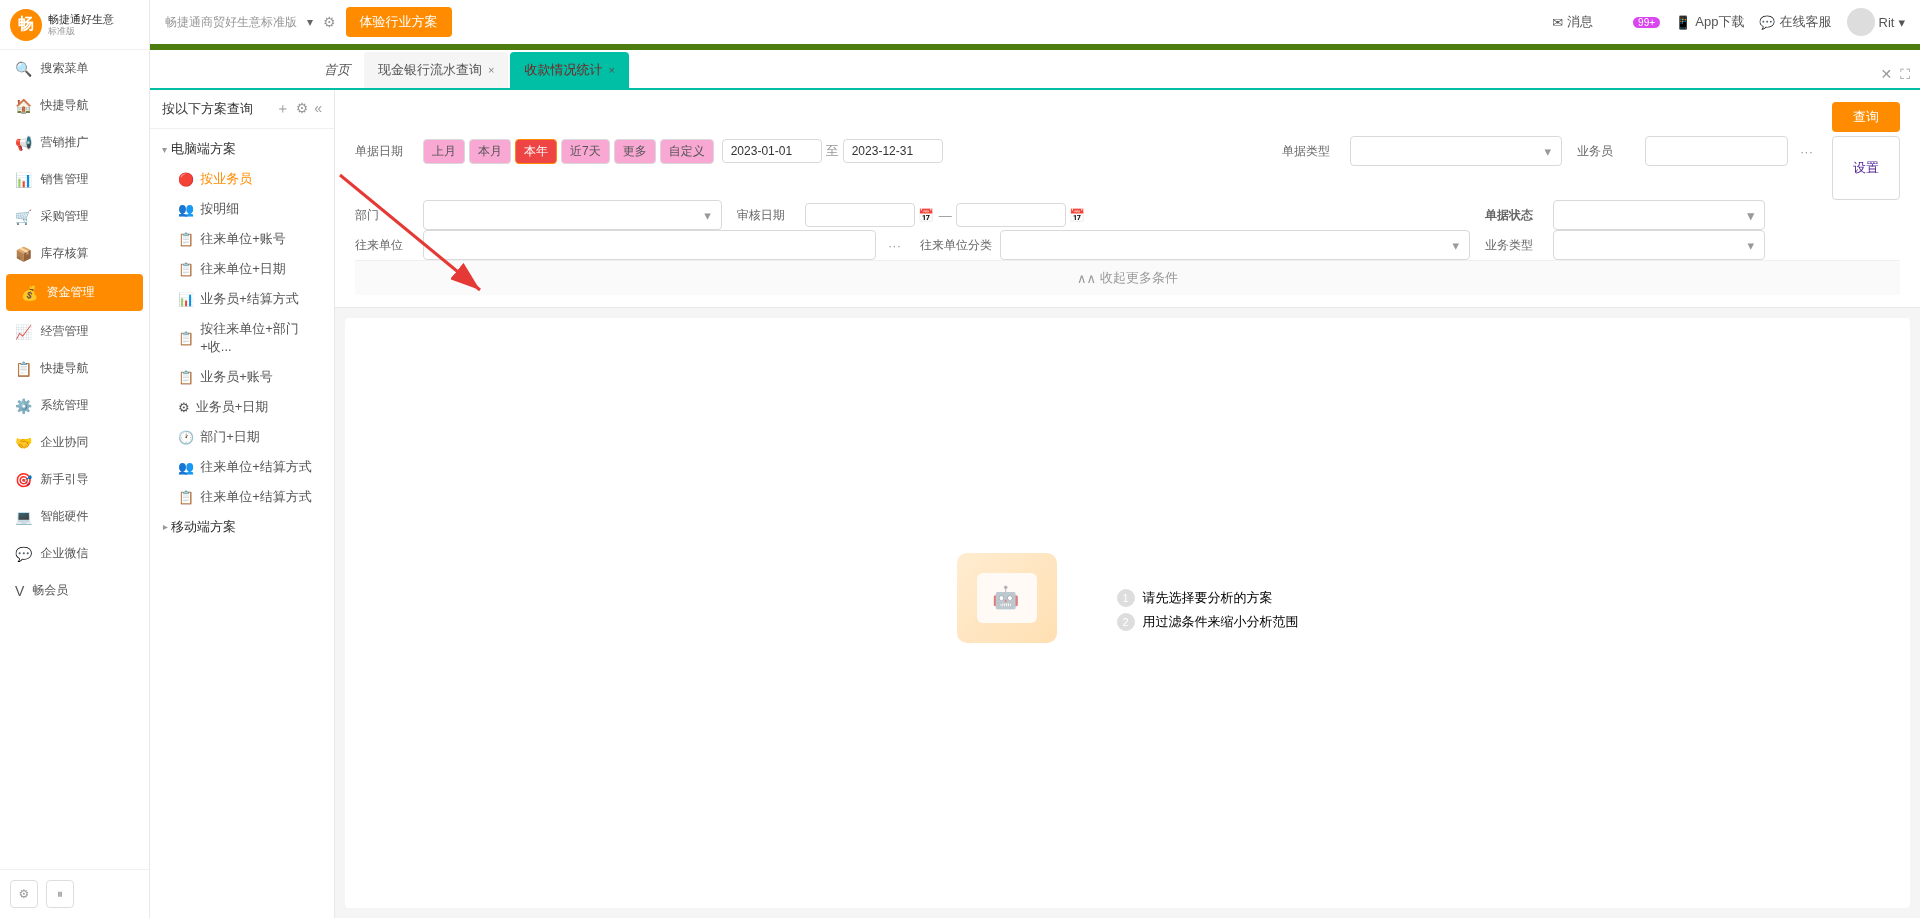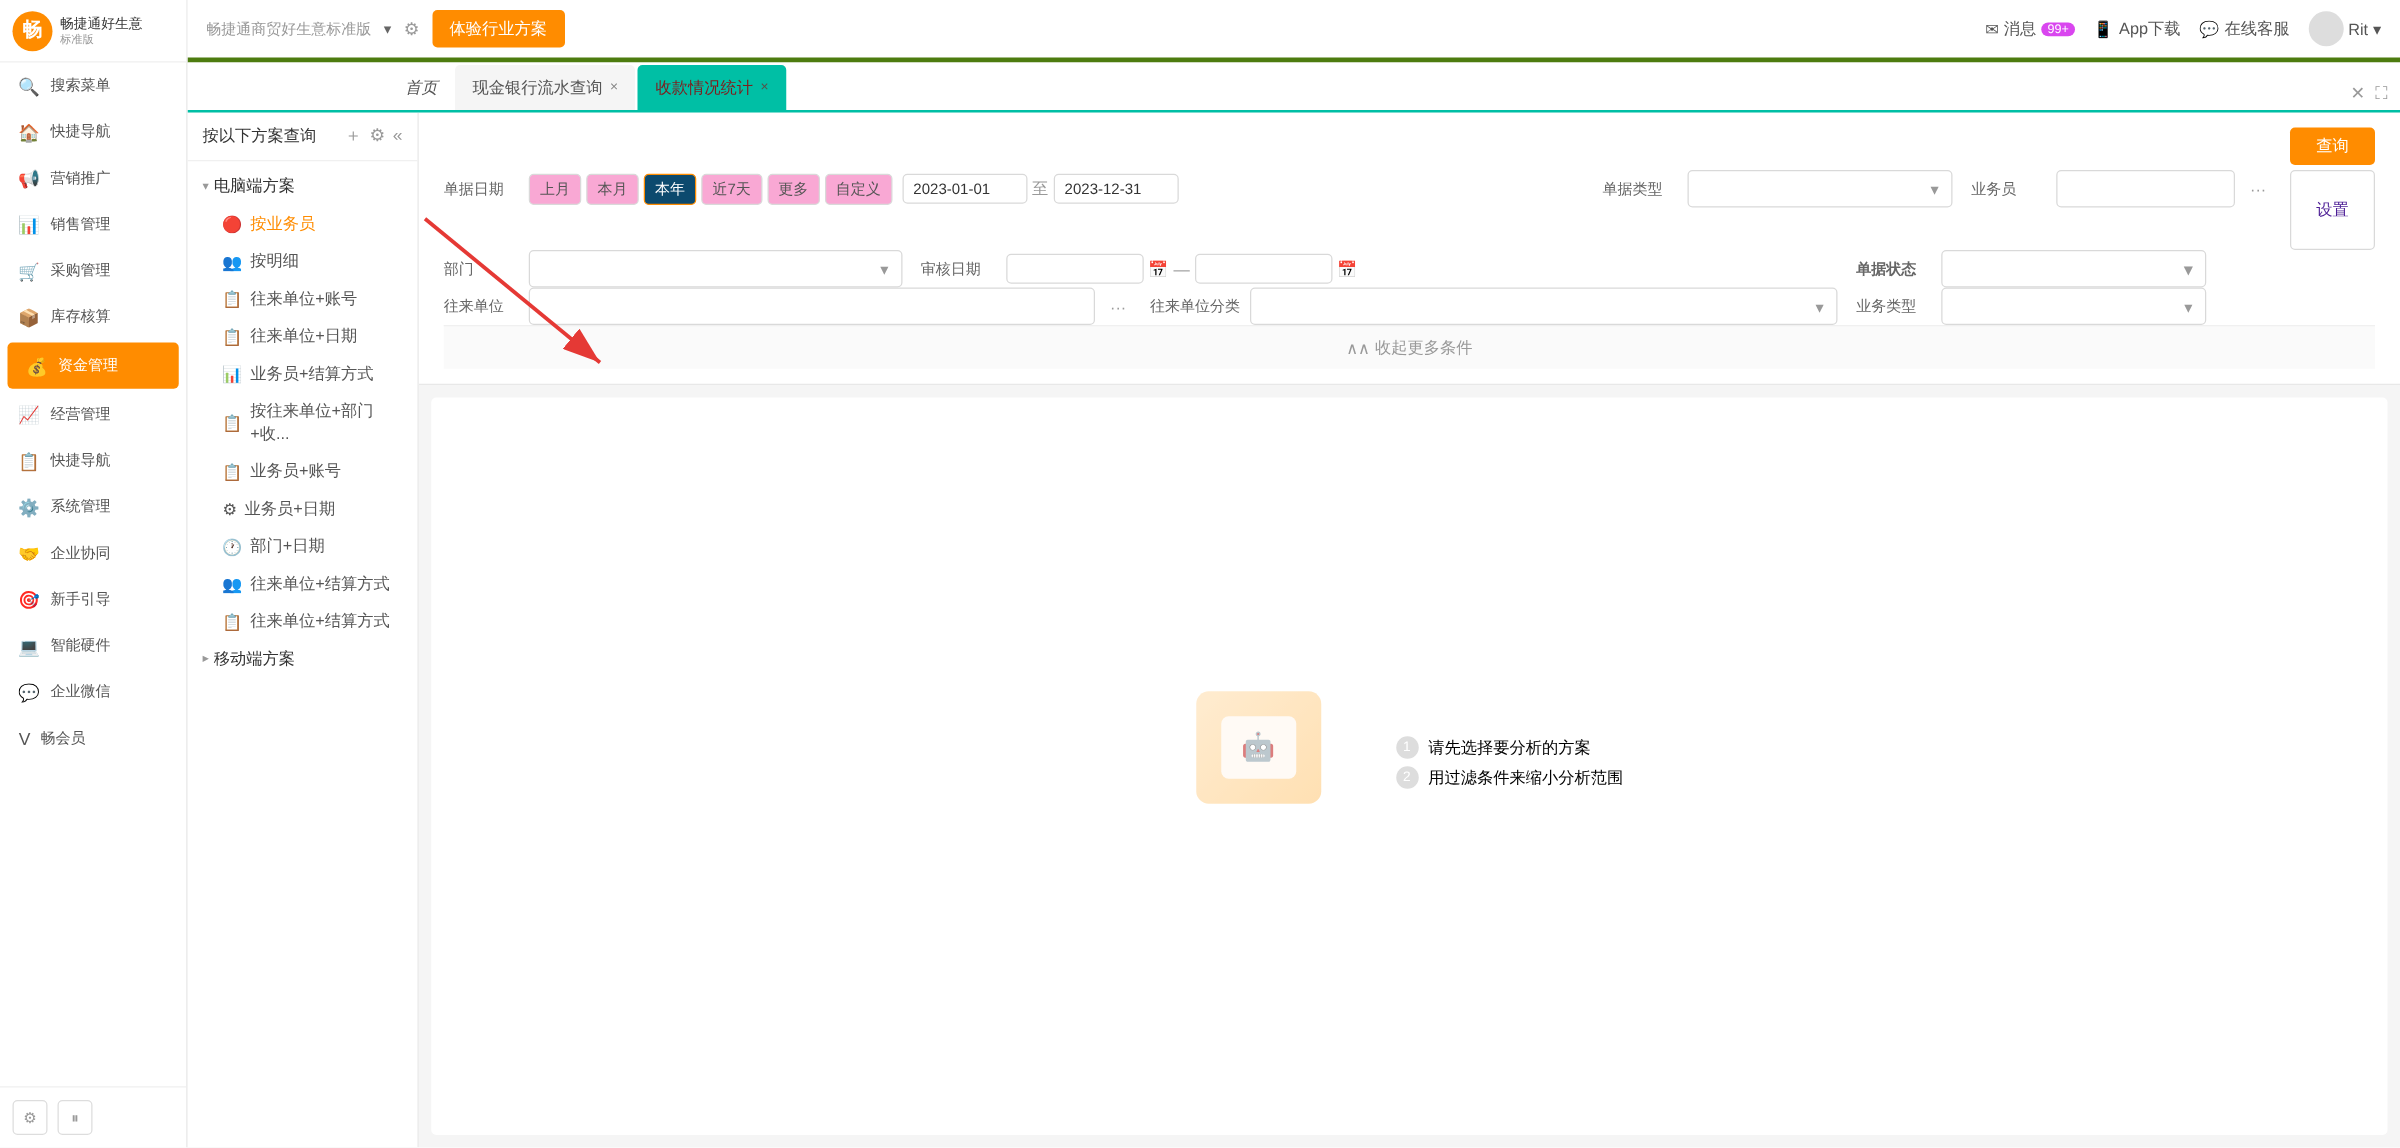--- a/index.html
+++ b/index.html
@@ -72,21 +72,21 @@
     
     .main { flex: 1; display: flex; flex-direction: column; overflow: hidden; }
 
     
     .top-header {
       height: 50px;
       background: #fff;
       display: flex;
       align-items: center;
       padding: 0 15px;
-      border-bottom: 4px solid #4d7c0f;
+      border-bottom: 6px solid #4d7c0f;
       justify-content: space-between;
     }
     .header-left { display: flex; align-items: center; gap: 10px; }
     .header-breadcrumb { color: #999; font-size: 12px; }
     .header-dropdown { color: #666; font-size: 12px; cursor: pointer; }
     .header-gear { color: #999; cursor: pointer; font-size: 14px; }
     .trial-btn {
       background: #ff8c00;
       color: #fff;
       border: none;
@@ -98,20 +98,21 @@
     .header-right { display: flex; align-items: center; gap: 15px; }
     .header-right-item { display: flex; align-items: center; gap: 4px; color: #555; cursor: pointer; font-size: 12px; }
     .badge {
       background: #d946ef;
       color: #fff;
       border-radius: 10px;
       padding: 0 5px;
       font-size: 10px;
       min-width: 16px;
       text-align: center;
+      margin-left: 36px;
     }
     .user-avatar { width: 28px; height: 28px; background: #ddd; border-radius: 50%; }
 
     
     .tab-bar {
       height: 40px;
       background: #fff;
       display: flex;
       align-items: flex-end;
       padding: 0 0 0 160px;
@@ -242,21 +243,21 @@
     .date-btn {
       padding: 3px 8px;
       border: 1px solid #d9d9d9;
       border-radius: 4px;
       cursor: pointer;
       font-size: 12px;
       color: #555;
       background: #f9a8d4;
     }
     .date-btn.active {
-      background: #0c4a6e;
+      background: #ef4444;
       color: #fff;
       border-color: #ff8c00;
     }
     .date-range {
       display: flex;
       align-items: center;
       gap: 4px;
     }
     .date-input {
       border: 1px solid #d9d9d9;

